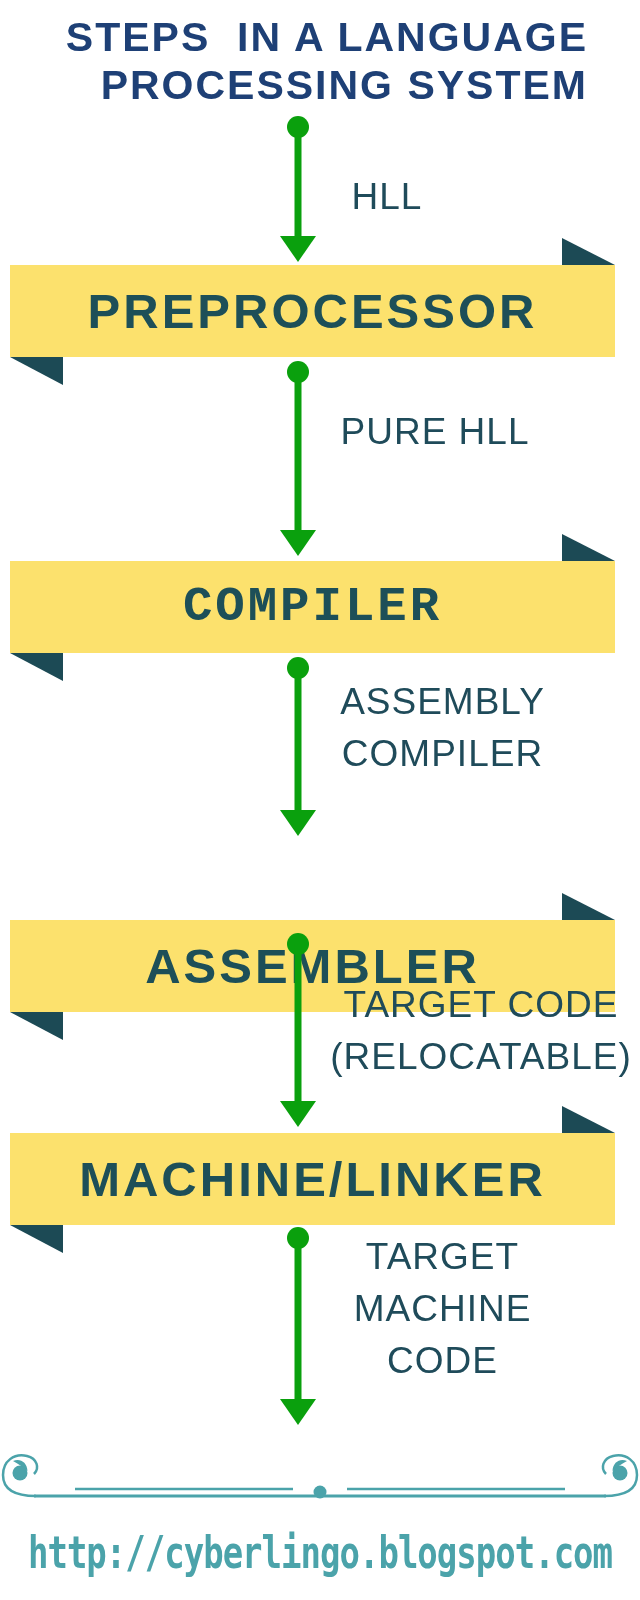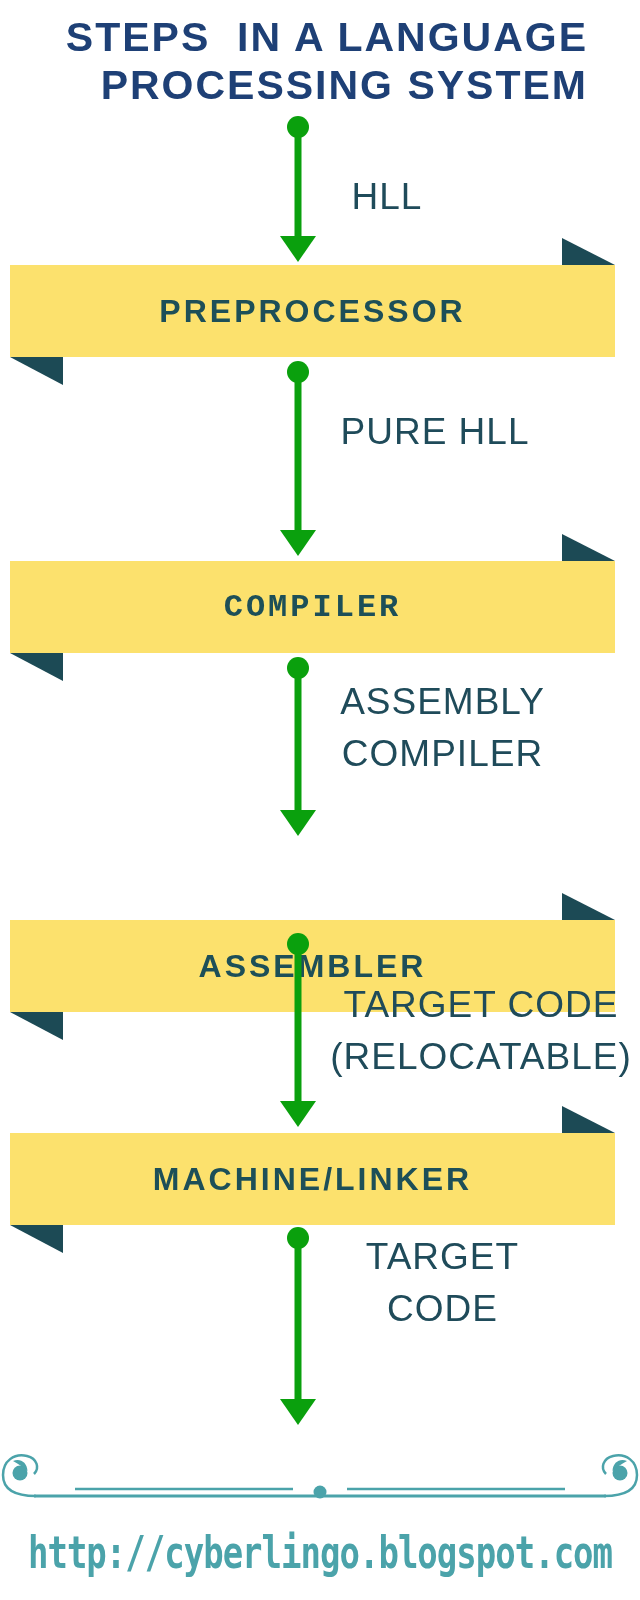--- a/index.html
+++ b/index.html
@@ -20,21 +20,21 @@
   }
   #title-line1{top:14px;}
   #title-line2{top:62px;}
   
   .ribbon{position:absolute;left:10px;width:605px;height:92px;}
   .ribbon .bar{
     position:absolute;inset:0;background:var(--yellow);
     display:flex;align-items:center;justify-content:center;
   }
   .ribbon .bar-label{
-    color:var(--bartext);font-weight:bold;font-size:32px;letter-spacing:3px;
+    color:var(--bartext);font-weight:bold;font-size:49px;letter-spacing:3px;
   }
   .flag-tr{
     position:absolute;top:-27px;right:0;width:53px;height:27px;background:var(--flag);
     clip-path:polygon(0 0,0 100%,100% 100%);
   }
   .flag-bl{
     position:absolute;bottom:-28px;left:0;width:53px;height:28px;background:var(--flag);
     clip-path:polygon(0 0,100% 0,100% 100%);
   }
   #ribbon-1{top:265px;} #ribbon-2{top:561px;font-family:Liberation Mono, monospace;} #ribbon-3{top:880px;margin-top:40px;} #ribbon-4{top:1133px;}
@@ -154,20 +154,21 @@
     <div class="flag-bl"></div>
   </div>
 
   <div class="connector" id="connector-5">
     <div class="dot"></div>
     <div class="shaft"></div>
     <div class="head"></div>
   </div>
   <div class="flow-label" id="label-5">
     <div>TARGET</div>
+    <div>MACHINE</div>
     <div>CODE</div>
   </div>
 
   <svg id="divider" viewBox="0 0 640 70" aria-hidden="true">
 
     <path d="M 34 51 H 606" fill="none" stroke="currentColor" stroke-width="3"></path>
 
     <path d="M 75 44 H 293" fill="none" stroke="currentColor" stroke-width="2.5"></path>
     <path d="M 347 44 H 565" fill="none" stroke="currentColor" stroke-width="2.5"></path>
     <circle cx="320" cy="47" r="6.5" fill="currentColor"></circle>

